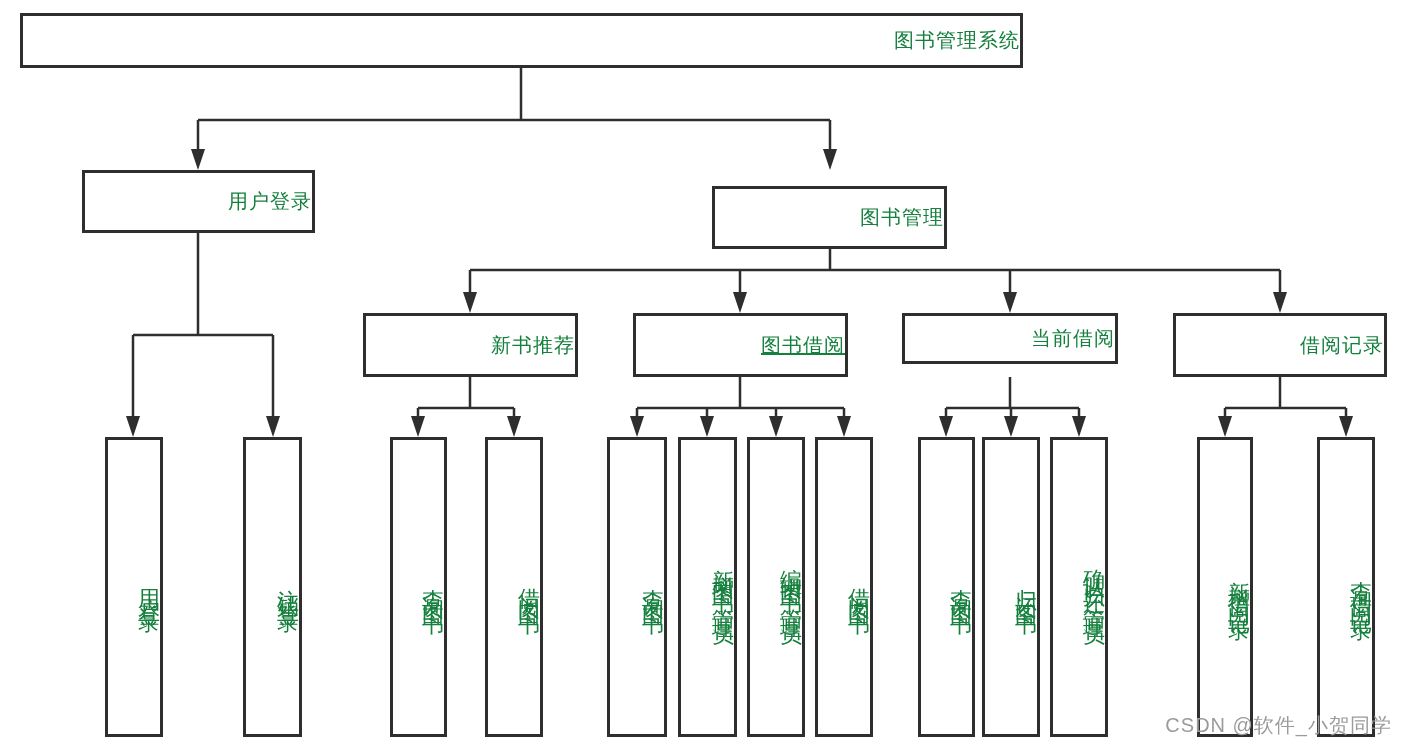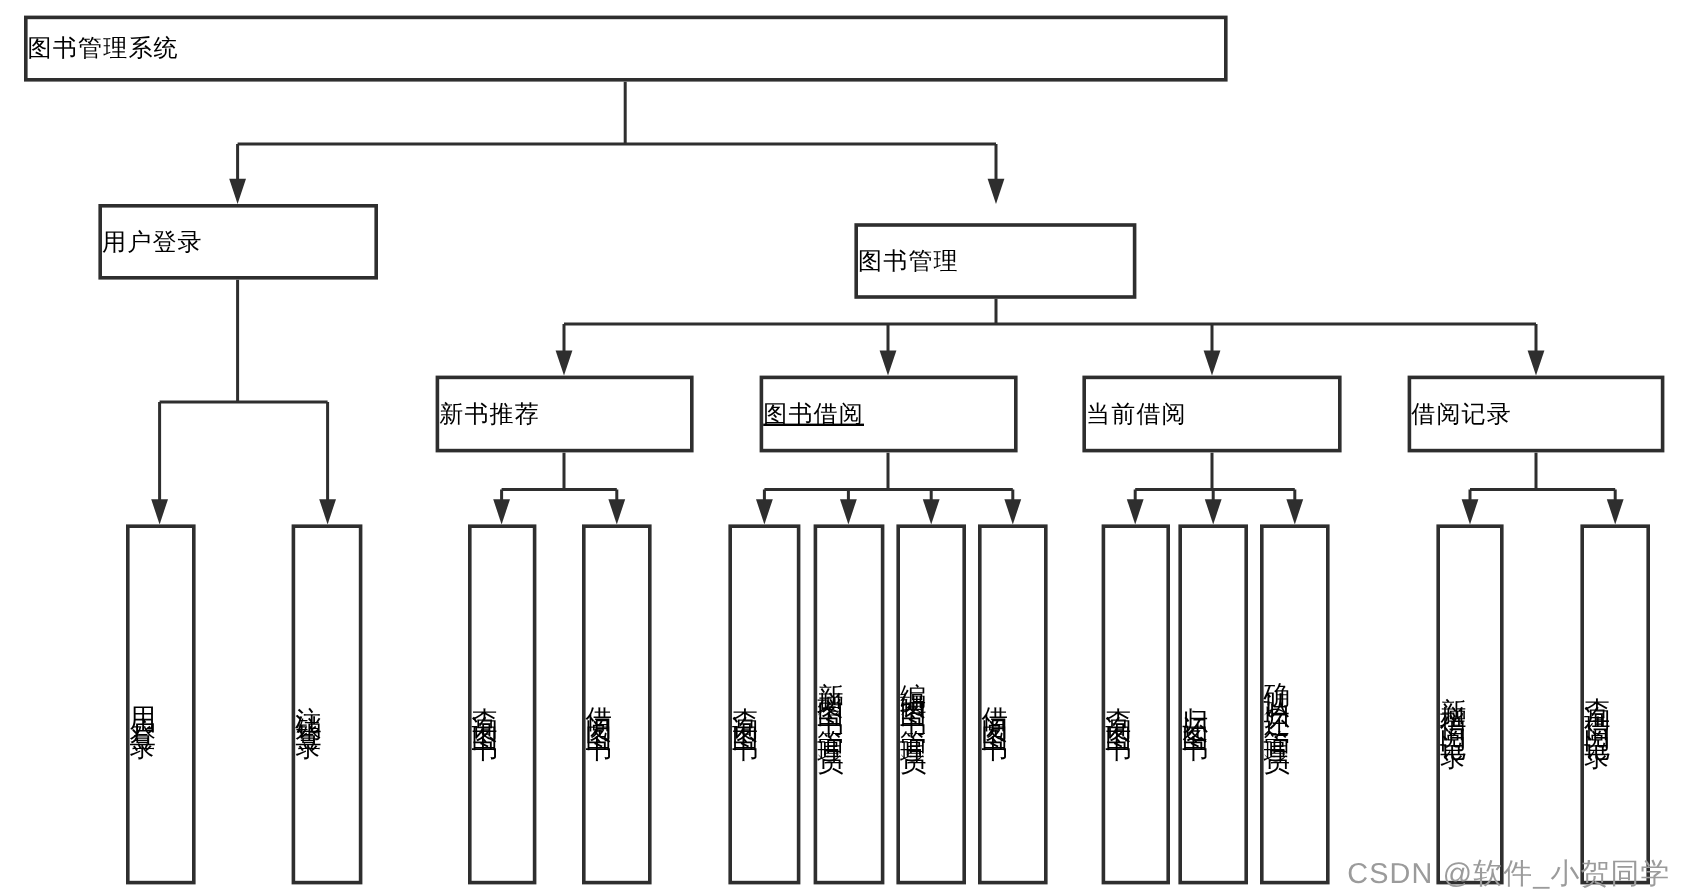--- a/index.html
+++ b/index.html
@@ -6,39 +6,39 @@
   body{font-family:"Liberation Sans","DejaVu Sans",sans-serif;color:#2b2b2b;}
   .stage{position:relative;width:1405px;height:747px;background:#ffffff;overflow:hidden;}
   svg.connectors{position:absolute;left:0;top:0;width:1405px;height:747px;}
   .node{
     position:absolute;
     box-sizing:border-box;
     background:#ffffff;
     border:3px solid #2e2e2e;
     display:flex;
     align-items:center;
-    justify-content:flex-start;
+    justify-content:flex-end;
     font-size:20px;
     letter-spacing:1px;
-    color:#000000;
+    color:#15803d;
     white-space:nowrap;
   }
   .leaf{font-size:22px;}
   .leaf .v{
     writing-mode:vertical-rl;
     text-orientation:mixed;
     line-height:1;
     letter-spacing:8px;
     white-space:nowrap;
   }
   .watermark{
     position:absolute;
     top:712px;
     right:13px;
-    font-size:24px;
+    font-size:20px;
     letter-spacing:1px;
     color:#9b9b9b;
     z-index:5;
   }
 </style>
 </head>
 <body>
 
 <div class="stage">
 
@@ -88,21 +88,21 @@
   <div class="node" style="left:712px;top:186px;width:235px;height:63px;">
     <span>图书管理</span>
   </div>
 
   <div class="node" style="left:363px;top:313px;width:215px;height:64px;">
     <span>新书推荐</span>
   </div>
   <div class="node" style="left:633px;top:313px;width:215px;height:64px;text-decoration:underline;">
     <span>图书借阅</span>
   </div>
-  <div class="node" style="left:902px;top:313px;width:216px;height:64px;">
+  <div class="node" style="left:902px;top:313px;width:216px;height:51px;">
     <span>当前借阅</span>
   </div>
   <div class="node" style="left:1173px;top:313px;width:214px;height:64px;">
     <span>借阅记录</span>
   </div>
 
   <div class="node leaf" style="left:105px;top:437px;width:58px;height:300px;">
     <span class="v">用户登录</span>
   </div>
   <div class="node leaf" style="left:243px;top:437px;width:59px;height:300px;">

